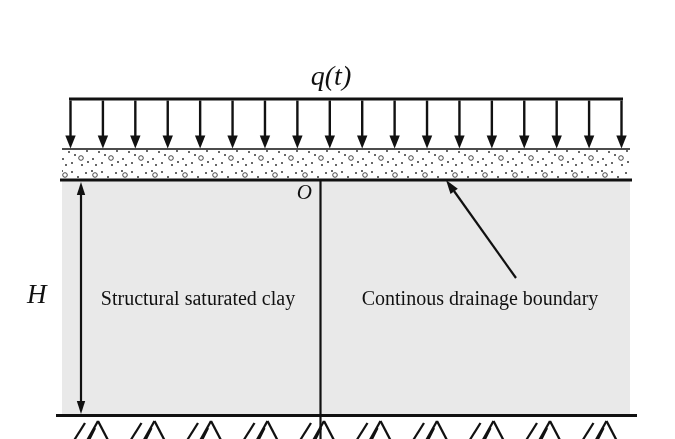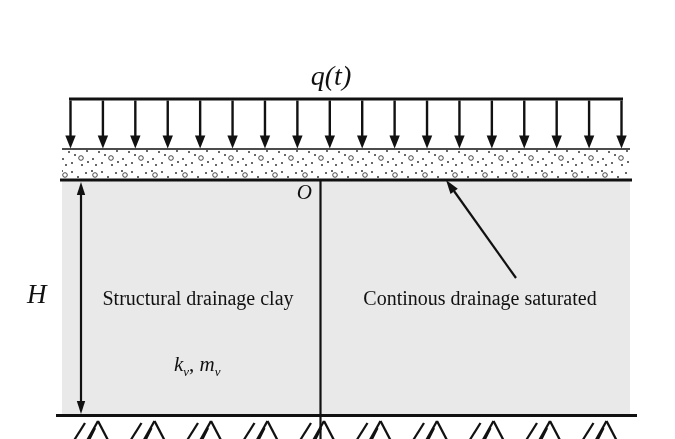--- a/index.html
+++ b/index.html
@@ -182,19 +182,16 @@
 
     <g>
       <line x1="516" y1="230" x2="454" y2="143" stroke-width="2.2"></line>
       <polygon points="446,132 457.8,140.8 450.5,146"></polygon>
     </g>
   </svg>
 
   <div class="lbl lbl-qt">q(t)</div>
   <div class="lbl lbl-O">O</div>
   <div class="lbl lbl-H">H</div>
-  <div class="lbl lbl-clay">Structural drainage clay</div>
-  <div class="lbl lbl-drain">Continous drainage saturated</div>
-  <div class="lbl lbl-coeff">
-    <span class="math">k</span><sub>v</sub><span>, </span><span class="math">m</span><sub>v</sub>
-  </div>
+  <div class="lbl lbl-clay">Structural saturated clay</div>
+  <div class="lbl lbl-drain">Continous drainage boundary</div>
   <div class="lbl lbl-z">z</div>
 </div>
 
 </body></html>

